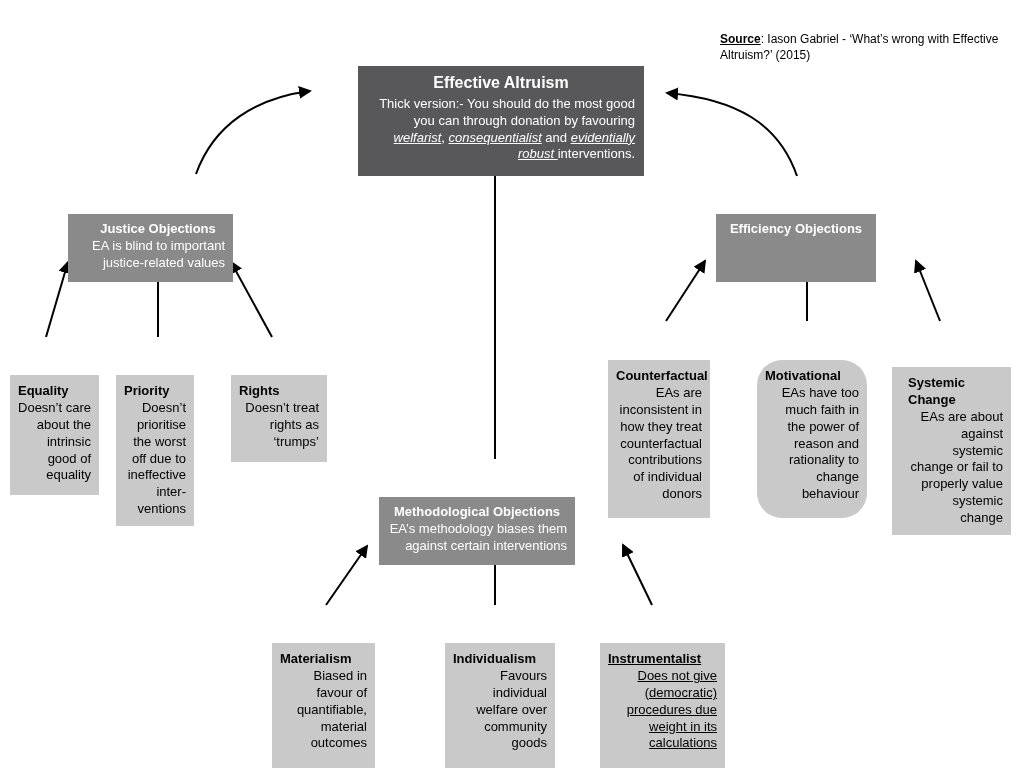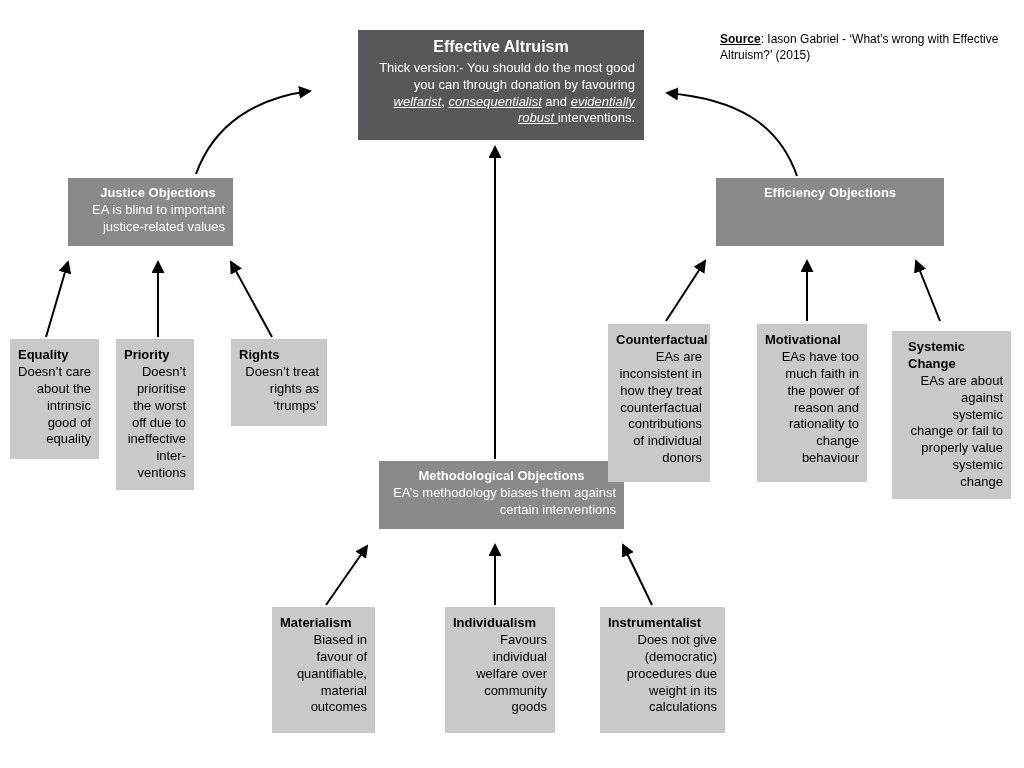--- a/index.html
+++ b/index.html
@@ -19,20 +19,21 @@
     position: absolute;
     left: 0; top: 0;
     width: 1024px; height: 768px;
     pointer-events: none;
   }
   .box {
     position: absolute;
     box-sizing: border-box;
     font-size: 13px;
     line-height: 1.3;
+    margin-top: 36px;
   }
   .box .box-title {
     font-weight: bold;
     text-align: center;
   }
   .box .box-body {
     text-align: right;
   }
   
   .root-box {
@@ -50,38 +51,38 @@
     font-style: italic;
     text-decoration: underline;
   }
   
   .branch-box {
     background: var(--branch-box-bg, #8a8a8a);
     color: var(--text-on-dark, #ffffff);
     padding: 7px 8px;
   }
   #box-justice        { left: 68px;  top: 178px; width: 165px; min-height: 68px; padding-left: 23px; }
-  #box-efficiency     { left: 716px; top: 178px; width: 228px; min-height: 68px; padding-left: 8px; }
-  #box-methodological { left: 379px; top: 461px; width: 245px; min-height: 68px; }
+  #box-efficiency     { left: 716px; top: 178px; width: 160px; min-height: 68px; padding-left: 8px; }
+  #box-methodological { left: 379px; top: 461px; width: 196px; min-height: 68px; }
   
   .leaf-box {
     background: var(--leaf-box-bg, #c9c9c9);
     color: var(--text-on-light, #000000);
     padding: 8px 8px;
   }
   .leaf-box .box-title { text-align: left; }
   #box-equality        { left: 10px;  top: 339px; width: 89px;  min-height: 120px; }
   #box-priority        { left: 116px; top: 339px; width: 78px;  min-height: 120px; }
   #box-rights          { left: 231px; top: 339px; width: 96px;  min-height: 87px; }
   #box-counterfactual  { left: 608px; top: 324px; width: 102px; min-height: 158px; }
-  #box-motivational    { left: 757px; top: 324px; width: 110px; min-height: 158px; }
+  #box-motivational    { left: 757px; top: 324px; width: 110px; min-height: 158px; border-radius: 25px; }
   #box-systemic        { left: 892px; top: 331px; width: 119px; min-height: 166px; padding-left: 16px; }
   #box-materialism     { left: 272px; top: 607px; width: 103px; min-height: 126px; }
   #box-individualism   { left: 445px; top: 607px; width: 110px; min-height: 126px; }
-  #box-instrumentalist { left: 600px; top: 607px; width: 125px; min-height: 126px; }
+  #box-instrumentalist { left: 600px; top: 607px; width: 125px; min-height: 126px; text-decoration: underline; }
   
   .source-note {
     position: absolute;
     left: 720px; top: 31px;
     width: 285px;
     font-size: 12px;
     line-height: 1.35;
     color: var(--text-on-light, #000000);
   }
   .source-note .src-label {

